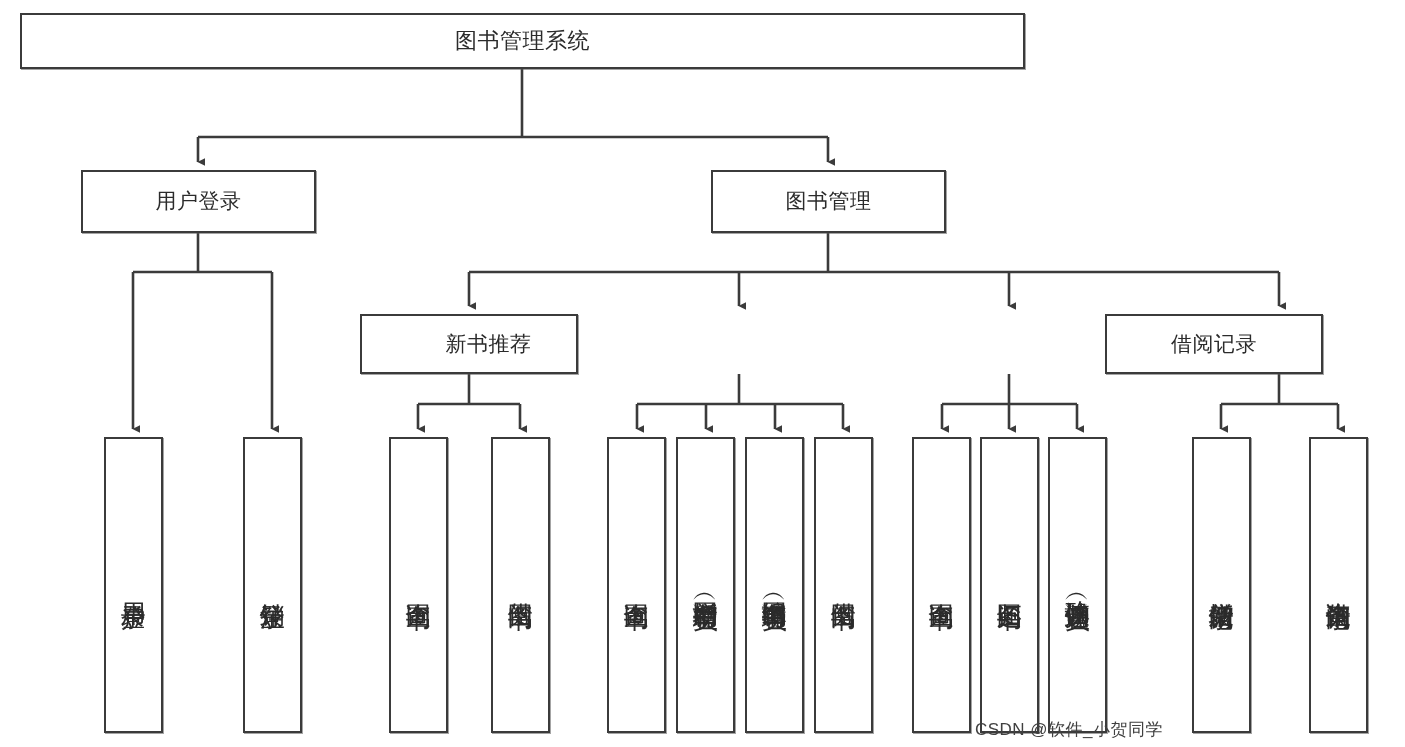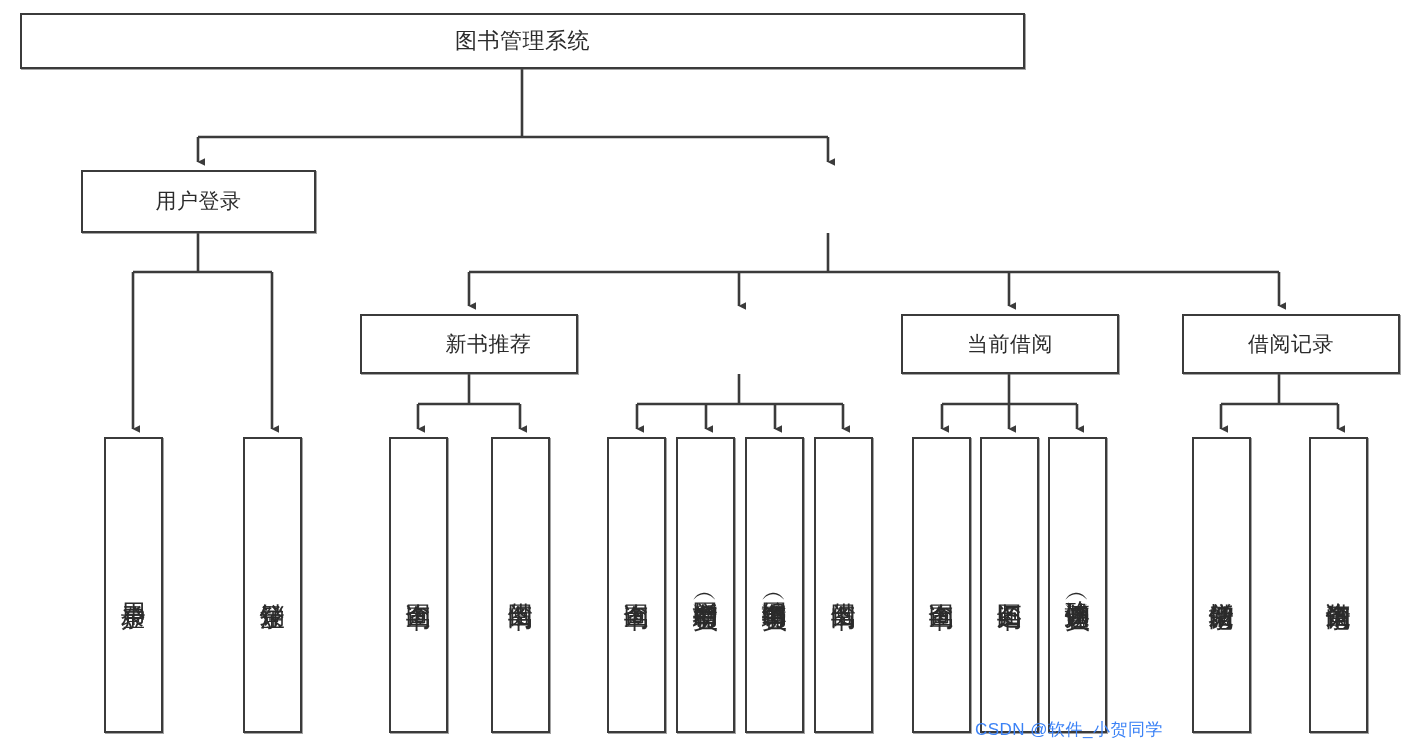--- a/index.html
+++ b/index.html
@@ -63,21 +63,21 @@
     line-height: 1.06;
     letter-spacing: 1px;
     white-space: nowrap;
     max-height: 272px;
   }
   .watermark {
     position: absolute;
     right: 12px;
     bottom: 6px;
     font-size: 17px;
-    color: #3b82f6;
+    color: #404040;
     letter-spacing: 0.5px;
     user-select: none;
     white-space: nowrap;
   }
 </style>
 </head>
 <body>
 
 <div id="diagram-root">
 
@@ -131,28 +131,28 @@
     </g>
   </svg>
 
   <div class="node-box node-h node-root" style="left:20px; top:13px; width:1005px; height:56px;">
     <span class="node-label">图书管理系统</span>
   </div>
 
   <div class="node-box node-h" style="left:81px; top:170px; width:235px; height:63px;">
     <span class="node-label">用户登录</span>
   </div>
+  <div class="node-box node-h" style="left:711px; top:170px; width:235px; height:63px;">
+    <span class="node-label">图书管理</span>
+  </div>
 
   <div class="node-box node-h" style="left:360px; top:314px; width:218px; height:60px;padding-left:39px;">
     <span class="node-label">新书推荐</span>
   </div>
-  <div class="node-box node-h" style="left:901px; top:314px; width:218px; height:60px;">
-    <span class="node-label">当前借阅</span>
-  </div>
-  <div class="node-box node-h" style="left:1182px; top:314px; width:218px; height:60px;">
+  <div class="node-box node-h" style="left:1105px; top:314px; width:218px; height:60px;">
     <span class="node-label">借阅记录</span>
   </div>
 
   <div class="node-box node-v" style="left:104px; top:437px; width:59px; height:296px;">
     <span class="node-label">用户登录</span>
   </div>
   <div class="node-box node-v" style="left:243px; top:437px; width:59px; height:296px;">
     <span class="node-label">注销登录</span>
   </div>
 

